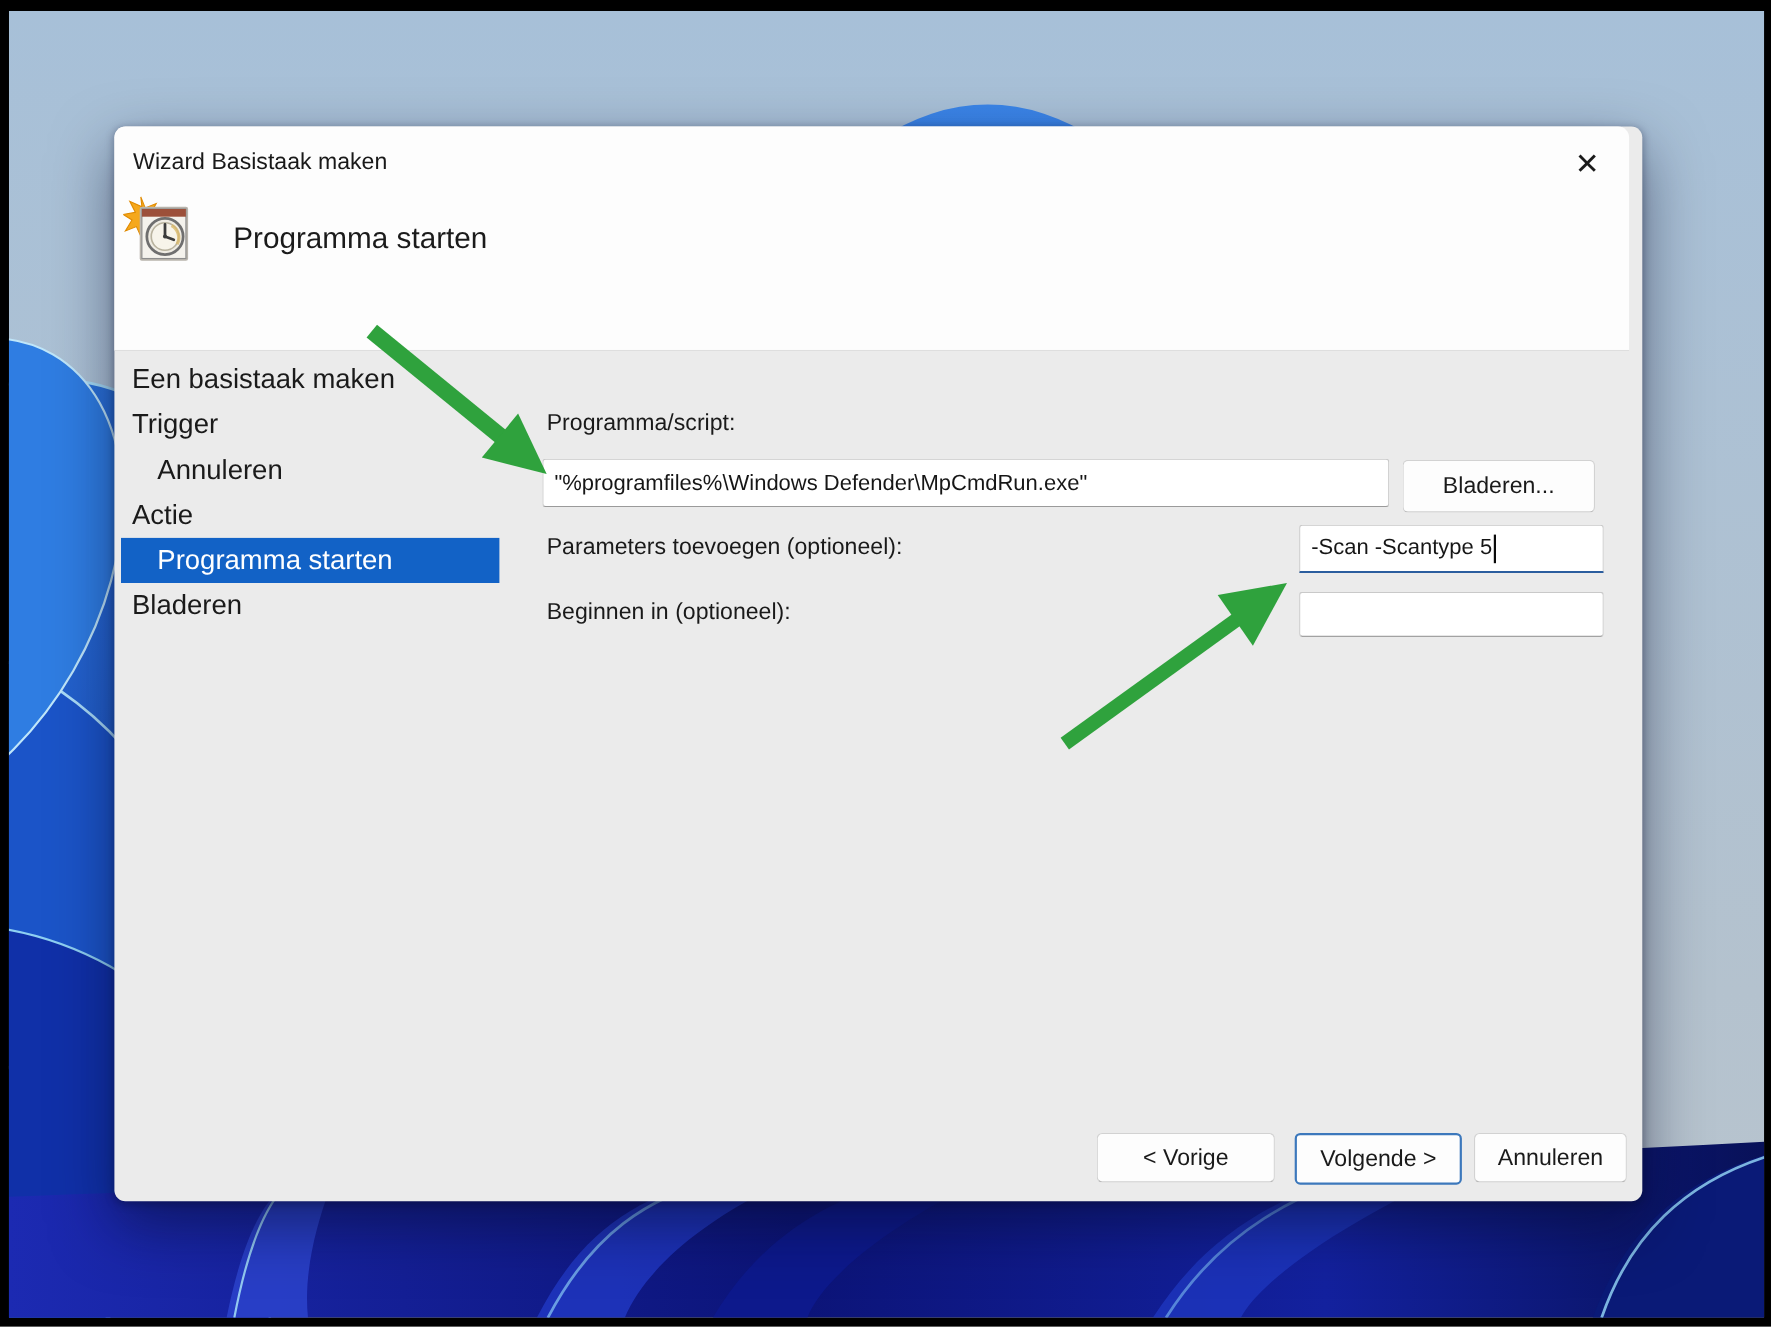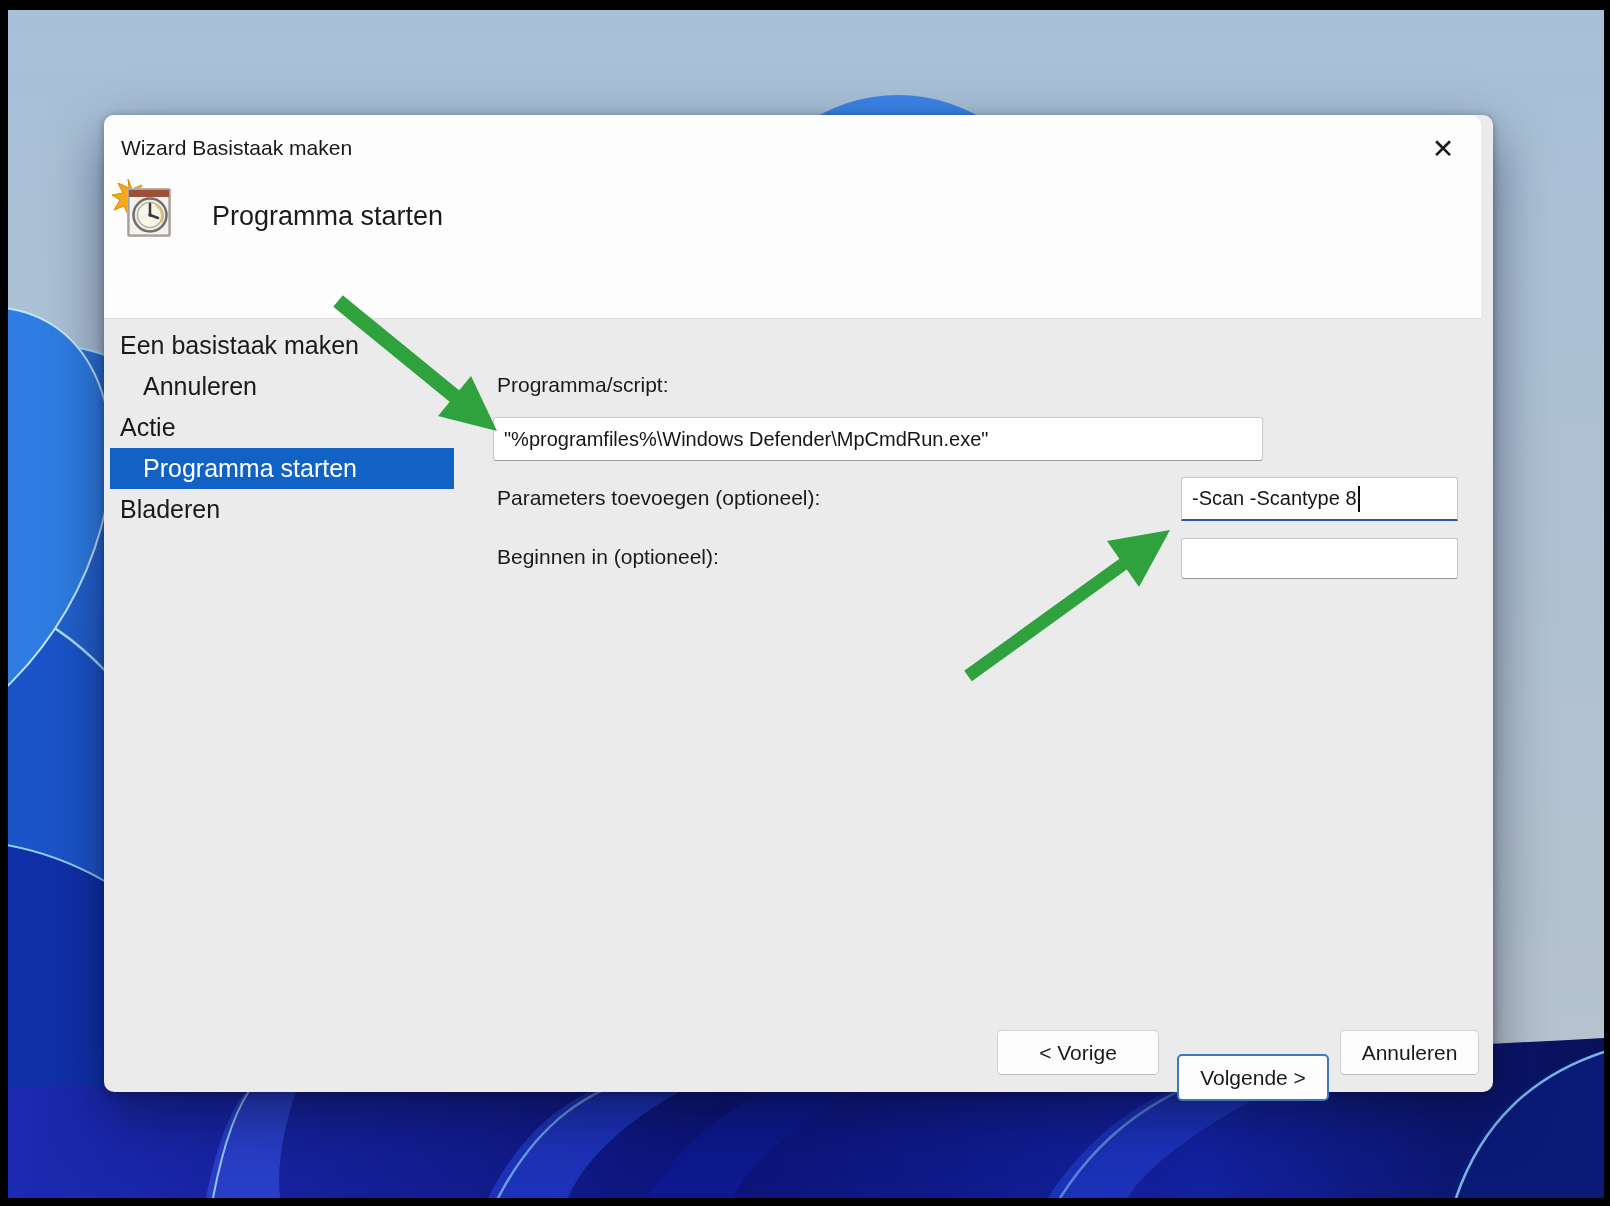--- a/index.html
+++ b/index.html
@@ -55,21 +55,21 @@
   .tb-startin{left:1077px;top:423px;width:255px;height:39px;}
   .caret{display:inline-block;width:2px;height:26px;background:#0a0a0a;margin-left:1px;}
 
   .btn{
     position:absolute;background:#fdfdfd;border:1px solid #d2d2d2;border-bottom-color:#b9b9b9;
     border-radius:5px;font-size:21px;color:#1a1a1a;
     display:flex;align-items:center;justify-content:center;cursor:pointer;white-space:nowrap;
   }
   .btn-browse{left:1171px;top:303px;width:173px;height:46px;}
   .btn-back{left:893px;top:915px;width:160px;height:43px;}
-  .btn-next{left:1073px;top:915px;width:148px;height:43px;border:2px solid #3c78bc;margin-top:24px;}
+  .btn-next{left:1073px;top:915px;width:148px;height:43px;border:2px solid #3c78bc;}
   .btn-cancel{left:1236px;top:915px;width:137px;height:43px;}
 
   .arrows{position:absolute;inset:0;width:1610px;height:1206px;pointer-events:none;}
 </style>
 </head>
 <body>
 
 <div class="desktop">
 
   <svg class="wallpaper" viewBox="0 0 1596 1188" preserveAspectRatio="none">
@@ -139,42 +139,48 @@
         <circle cx="38" cy="38" r="1.8" fill="#3c3c3c"></circle>
         <path d="M44 28 A12.5 12.5 0 0 1 49 45" stroke="#d9b96a" stroke-width="3" fill="none" opacity="0.8"></path>
       </svg>
       <div class="dlg-heading">Programma starten</div>
     </div>
 
     <div class="sidebar">
       <div class="side-item">
         <span>Een basistaak maken</span>
       </div>
+      <div class="side-item">
+        <span>Trigger</span>
+      </div>
       <div class="side-item indent">
         <span>Annuleren</span>
       </div>
       <div class="side-item">
         <span>Actie</span>
       </div>
       <div class="side-item indent selected">
         <span>Programma starten</span>
       </div>
       <div class="side-item">
         <span>Bladeren</span>
       </div>
     </div>
 
     <div class="fld-label lbl-program">Programma/script:</div>
     <div class="textbox tb-program">
       <span>"%programfiles%\Windows Defender\MpCmdRun.exe"</span>
     </div>
+    <div class="btn btn-browse">
+      <span>Bladeren...</span>
+    </div>
 
     <div class="fld-label lbl-params">Parameters toevoegen (optioneel):</div>
     <div class="textbox tb-params">
-      <span>-Scan -Scantype 8</span>
+      <span>-Scan -Scantype 5</span>
       <span class="caret"></span>
     </div>
 
     <div class="fld-label lbl-startin">Beginnen in (optioneel):</div>
     <div class="textbox tb-startin">
       <span></span>
     </div>
 
     <div class="btn btn-back">
       <span>&lt; Vorige</span>

